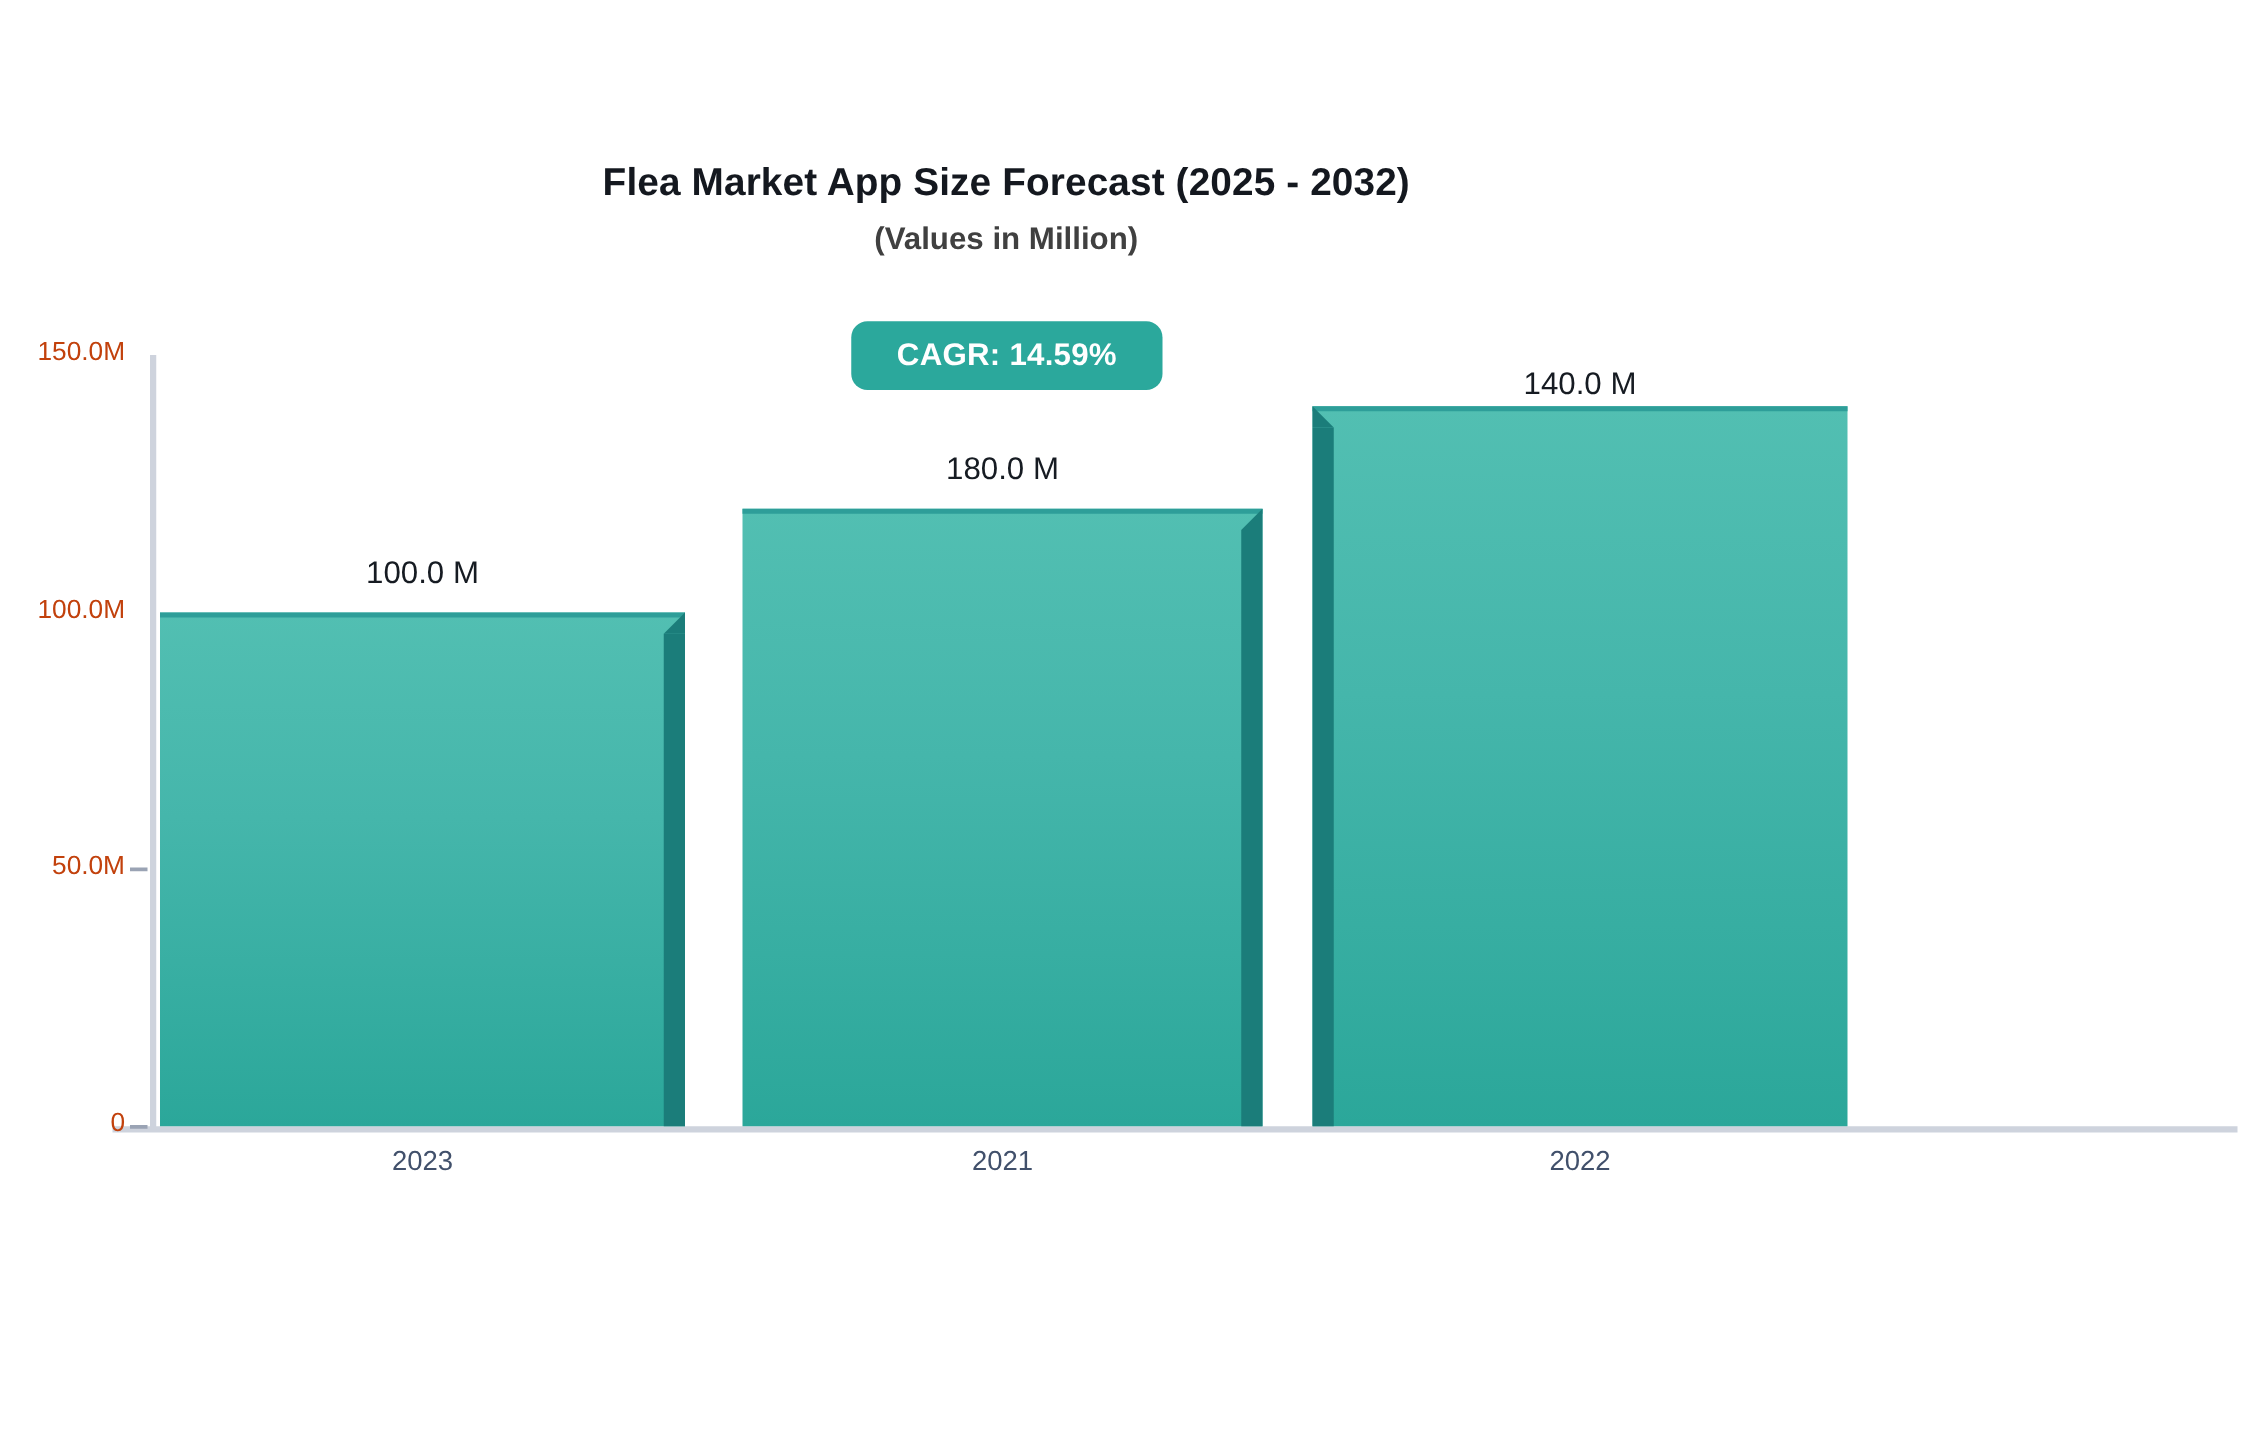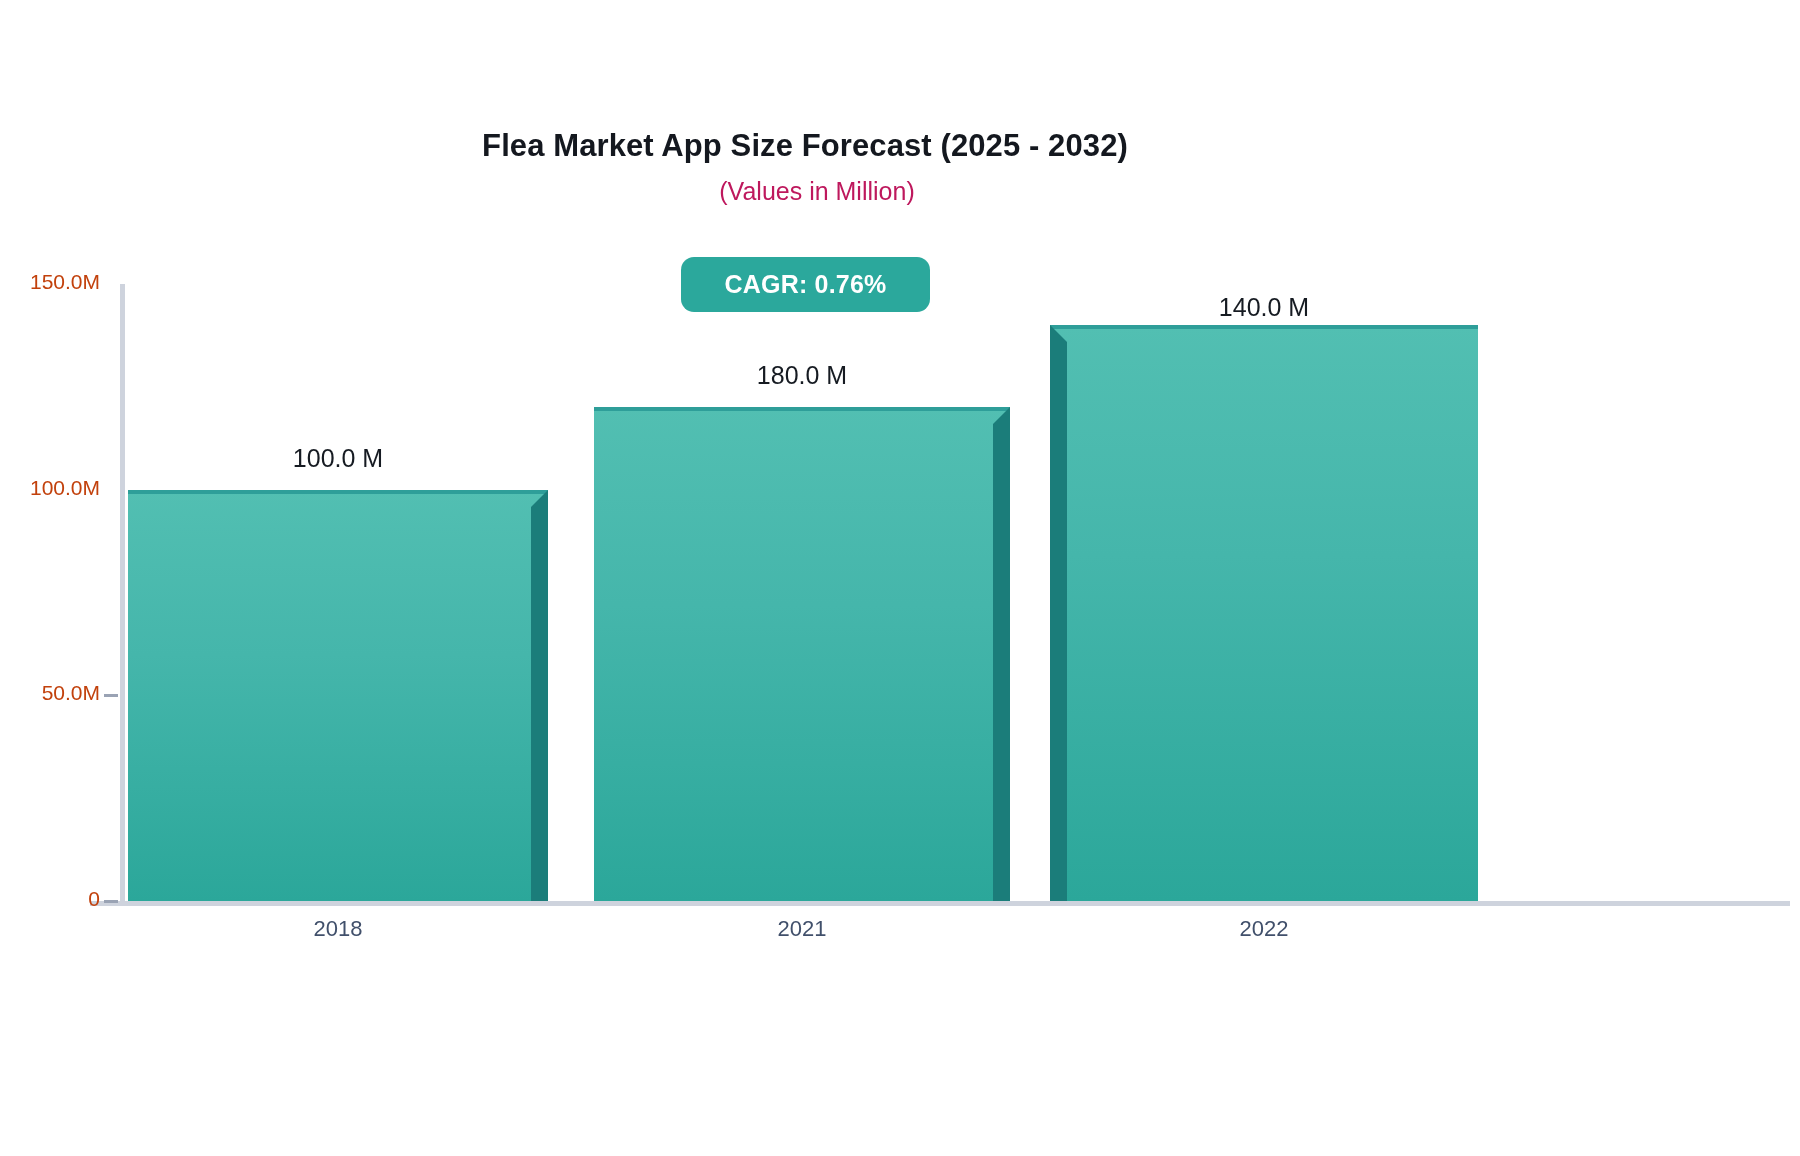--- a/index.html
+++ b/index.html
@@ -36,24 +36,23 @@
     letter-spacing: 0.1px;
     white-space: nowrap;
   }
   .chart-subtitle {
     position: absolute;
     left: 0;
     top: 145px;
     width: 1610px;
     text-align: center;
     font-size: 25px;
-    font-weight: normal;
-    color: #be185d;
-    white-space: nowrap;
-    padding-left: 12px;
+    font-weight: bold;
+    color: #404040;
+    white-space: nowrap;
   }
 
   
   .cagr-badge {
     position: absolute;
     left: 681px;
     top: 225px;
     width: 249px;
     height: 55px;
     border-radius: 13px;
@@ -215,21 +214,21 @@
 </style>
 </head>
 <body>
 
 <div id="chart-canvas">
 
   <div class="chart-title">Flea Market App Size Forecast (2025 - 2032)</div>
   <div class="chart-subtitle">(Values in Million)</div>
 
   <div class="cagr-badge">
-    <span class="cagr-badge-label">CAGR: 0.76%</span>
+    <span class="cagr-badge-label">CAGR: 14.59%</span>
   </div>
 
   <div class="plot-area">
 
     <div class="y-axis-line"></div>
     <div class="x-axis-line"></div>
 
     <div id="y-ticks">
         <div class="y-tick-wrap" style="top: 869px;">
           <div class="y-tick-inner">0</div>
@@ -268,21 +267,21 @@
           <div class="bar-face" style="width: 428px; height: 575.867px;">
             <div class="bar-top-edge" style="width: 428px;"></div>
           </div>
           <div class="bar-side left" style="height: 558.867px;"></div>
           <div class="bar-chamfer left" style="top: 0px; left: 0px;"></div>
         </div>
         <div class="bar-value-label" style="left: 1050px; width: 428px; top: 261px;">140.0 M</div>
       </div>
 
     <div id="x-ticks">
-        <div class="x-tick-label" style="left: 128px; width: 420px;">2018</div>
+        <div class="x-tick-label" style="left: 128px; width: 420px;">2023</div>
         <div class="x-tick-label" style="left: 594px; width: 416px;">2021</div>
         <div class="x-tick-label" style="left: 1050px; width: 428px;">2022</div>
       </div>
 
   </div>
 
 
 </div>
 
 </body></html>

